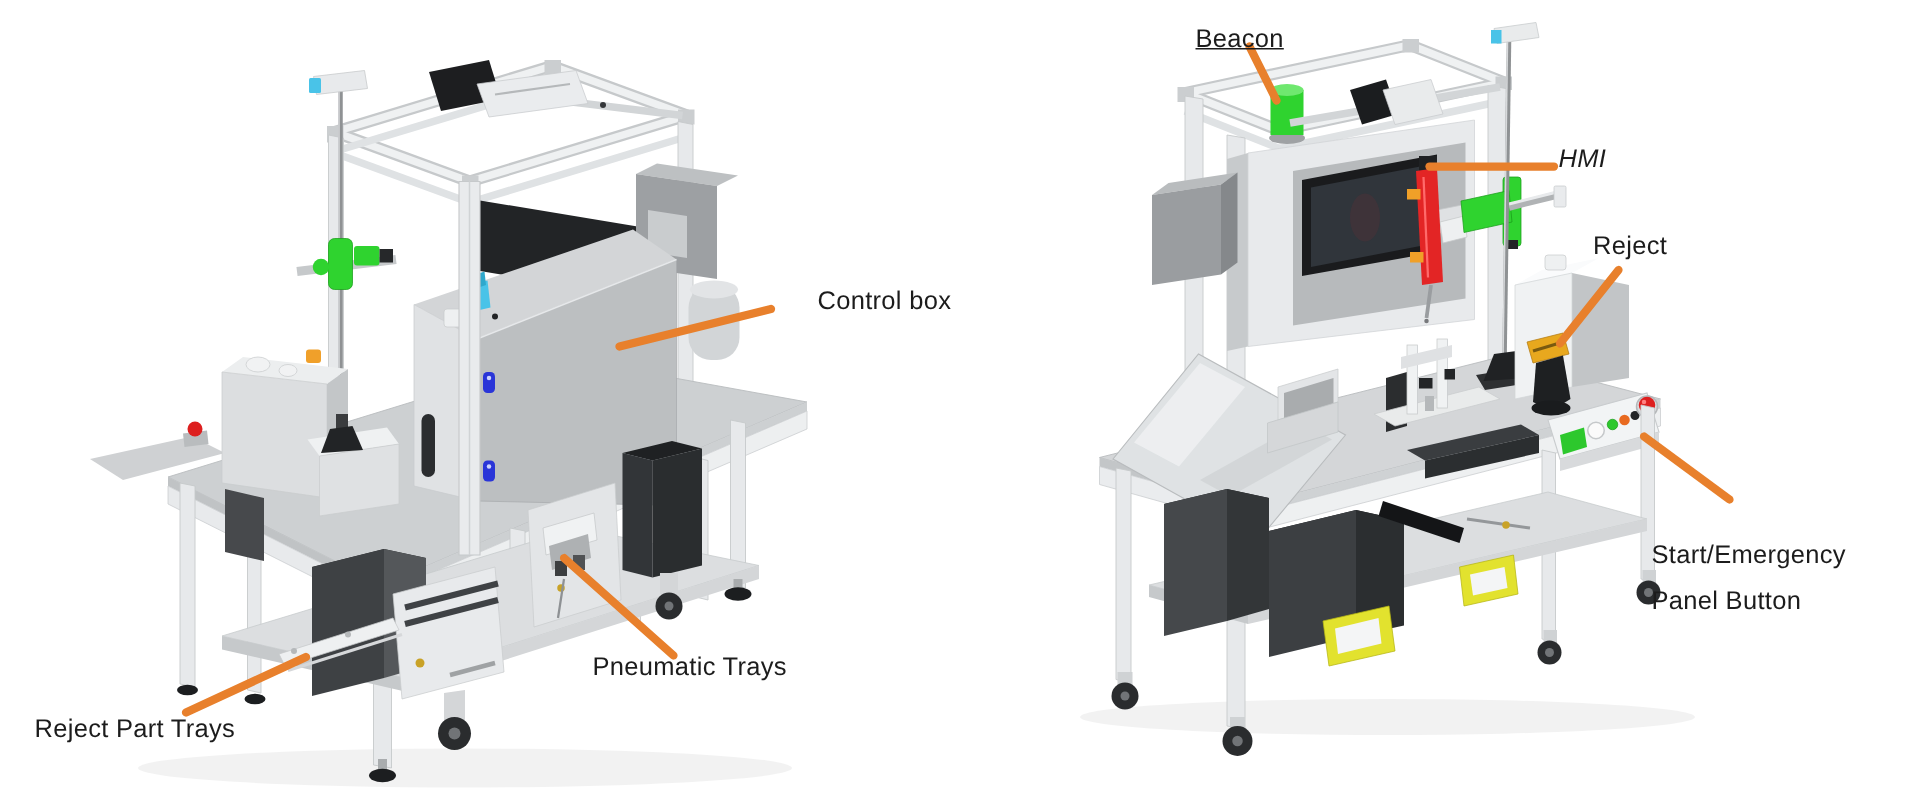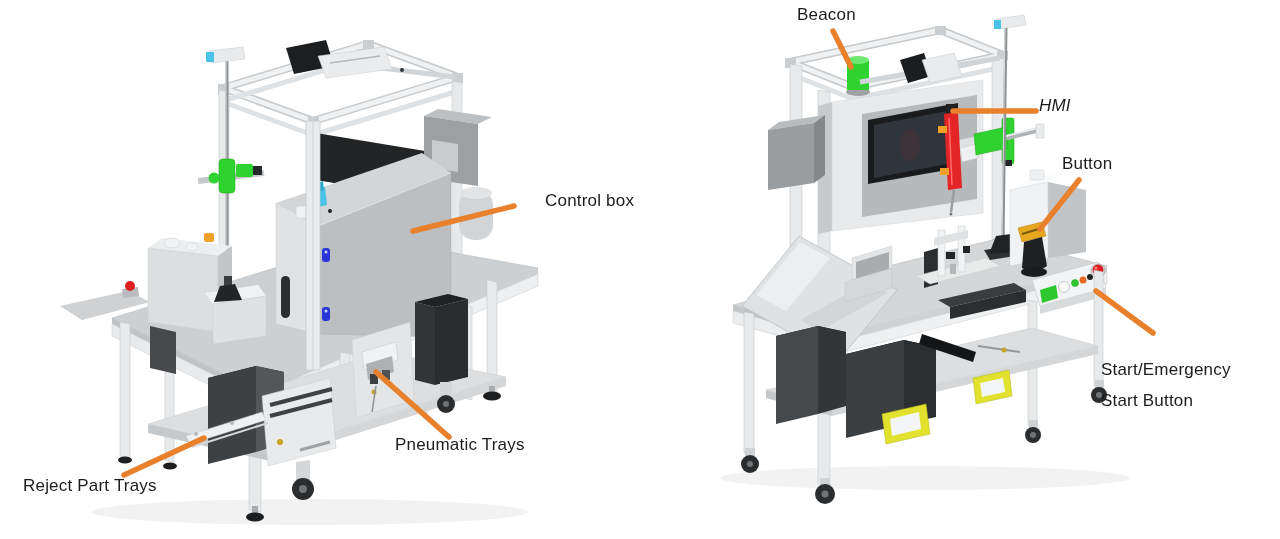--- a/index.html
+++ b/index.html
@@ -386,21 +386,21 @@
     <line x1="833" y1="31" x2="851" y2="67" stroke-width="5.5" stroke="#E8802C"></line>
     <line x1="953" y1="111" x2="1036" y2="111" stroke-width="5.5" stroke="#E8802C"></line>
     <line x1="1079" y1="180" x2="1040" y2="229" stroke-width="5.5" stroke="#E8802C"></line>
     <line x1="1096" y1="291" x2="1153" y2="333" stroke-width="5.5" stroke="#E8802C"></line>
   </g>
 </svg>
 
 <div class="callout" style="left:522px;top:191px;margin-left:23px;">Control box</div>
 <div class="callout" style="left:395px;top:435px;">Pneumatic Trays</div>
 <div class="callout" style="left:23px;top:476px;">Reject Part Trays</div>
-<div class="callout" style="left:797px;top:5px;">Beacon</div>
+<div class="callout" style="left:797px;top:16px;text-decoration:underline;">Beacon</div>
 <div class="callout" style="left:1039px;top:96px;font-style:italic;">HMI</div>
-<div class="callout" style="left:1062px;top:154px;">Button</div>
+<div class="callout" style="left:1062px;top:154px;">Reject</div>
 <div class="callout" style="left:1101px;top:333px;margin-top:27px;">
   <span class="line">Start/Emergency</span>
-  <span class="line">Start Button</span>
+  <span class="line">Panel Button</span>
 </div>
 
 </div>
 
 </body></html>

